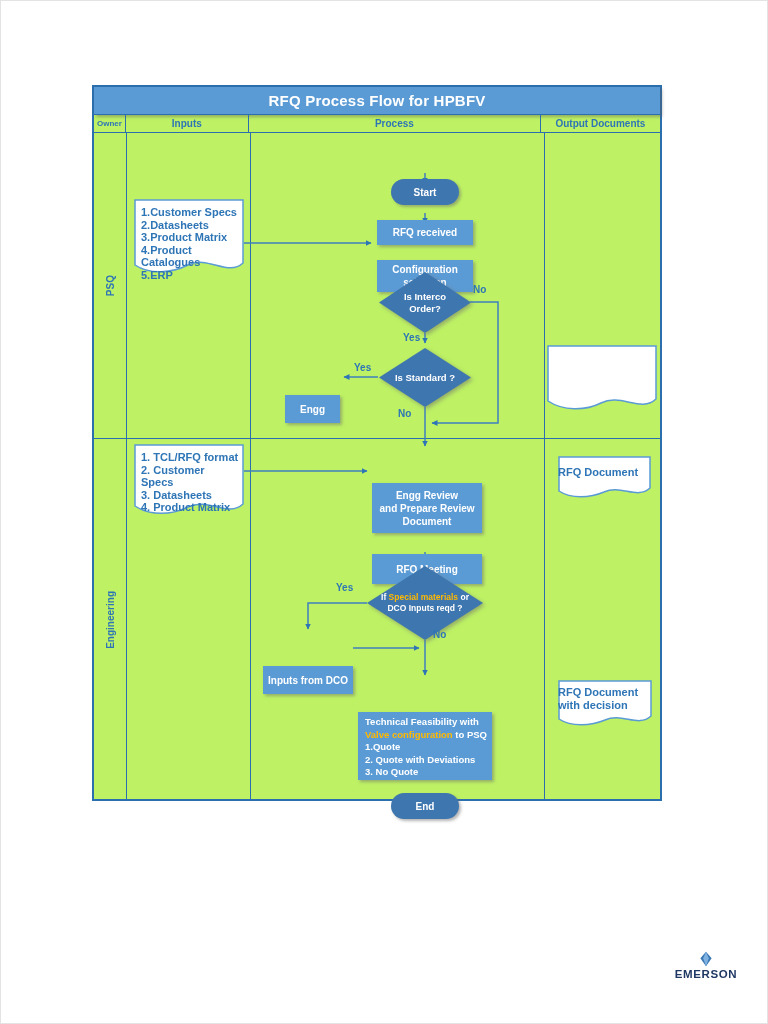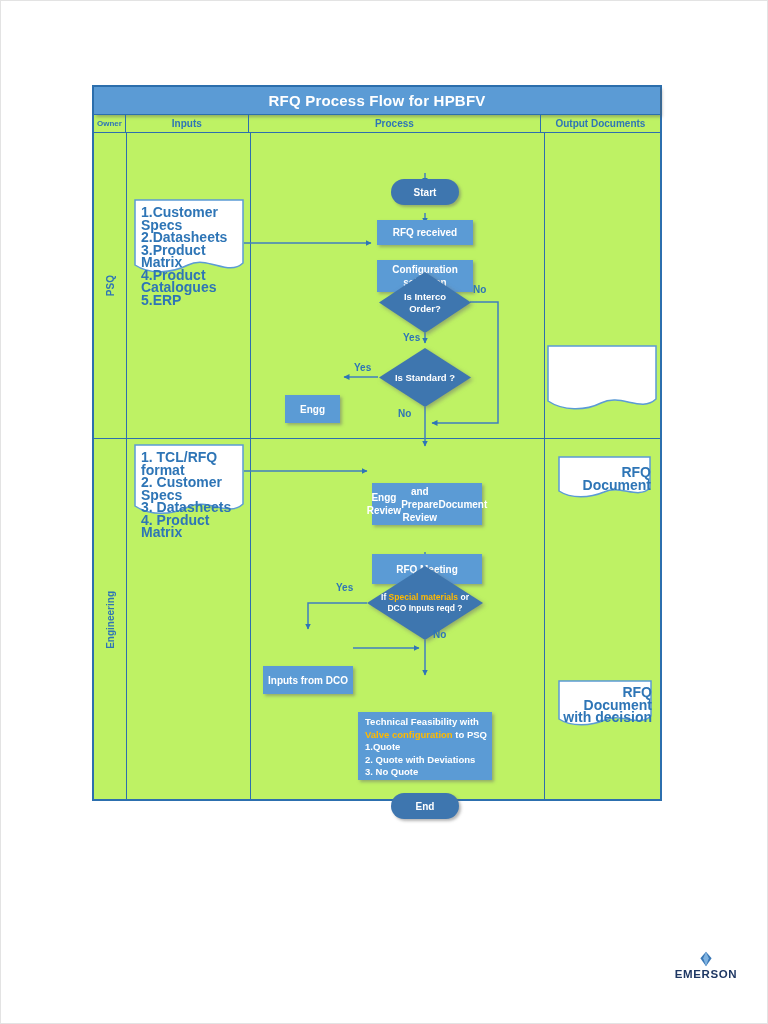--- a/index.html
+++ b/index.html
@@ -43,23 +43,23 @@
   .dwrap{position:absolute;z-index:3;filter:drop-shadow(2px 2px 2px rgba(110,110,110,.55));}
   .diamond{width:100%;height:100%;background:#3e76af;
     clip-path:polygon(50% 0,100% 50%,50% 100%,0 50%);
     display:flex;flex-direction:column;align-items:center;justify-content:center;
     color:#fff;font-weight:bold;text-align:center;font-size:9.5px;line-height:12px;box-sizing:border-box;}
   .diamond .inner{padding:0 14px;}
   .hl{color:#ffb900;}
   .docshape{position:absolute;z-index:3;}
   .docshape svg{position:absolute;left:0;top:0;width:100%;height:100%;}
   .docshape .doctext{position:relative;z-index:1;color:#2e75b6;font-weight:bold;
-    font-size:14px;line-height:12.5px;}
+    font-size:11px;line-height:12.5px;}
   .doctext.pad{padding:7px 4px 0 7px;text-align:left;}
-  .doctext.center{text-align:right;}
+  .doctext.center{text-align:left;}
   .edge-label{position:absolute;z-index:4;color:#2e75b6;font-size:10px;font-weight:bold;}
   .tech-text{display:block;width:100%;padding:4px 4px 0 7px;text-align:left;font-size:9.5px;line-height:12.5px;}
   
   .brand{position:absolute;left:664px;top:950px;width:82px;text-align:center;z-index:3;}
   .brand .word{color:#1f3864;font-size:11.5px;font-weight:bold;letter-spacing:.6px;}
   .brand svg{display:block;margin:0 auto 1px auto;}
 </style>
 </head>
 <body>
 
@@ -163,21 +163,21 @@
       <path d="M1,1 H109 V60 C94,74 74,53 54,63 C38,71 16,72 1,62 Z" fill="#ffffff" stroke="#5b9bd5" stroke-width="1.5"></path>
     </svg>
     <div class="doctext pad">
       <div>1. TCL/RFQ format</div>
       <div>2. Customer Specs</div>
       <div>3. Datasheets</div>
       <div>4. Product Matrix</div>
     </div>
   </div>
 
-  <div class="node rect" style="left:371px;top:450px;width:110px;height:42px;flex-direction:row;">
+  <div class="node rect" style="left:371px;top:450px;width:110px;height:50px;flex-direction:column;">
     <div>Engg Review</div>
     <div>and Prepare Review</div>
     <div>Document</div>
   </div>
 
   <div class="docshape" style="left:557px;top:455px;width:93px;height:46px;">
     <svg viewBox="0 0 93 46" preserveAspectRatio="none">
       <path d="M1,1 H92 V32 C79,44 63,28 46,36 C32,42 13,43 1,35 Z" fill="#ffffff" stroke="#5b9bd5" stroke-width="1.5"></path>
     </svg>
     <div class="doctext center" style="padding-top:10px;">RFQ Document</div>

